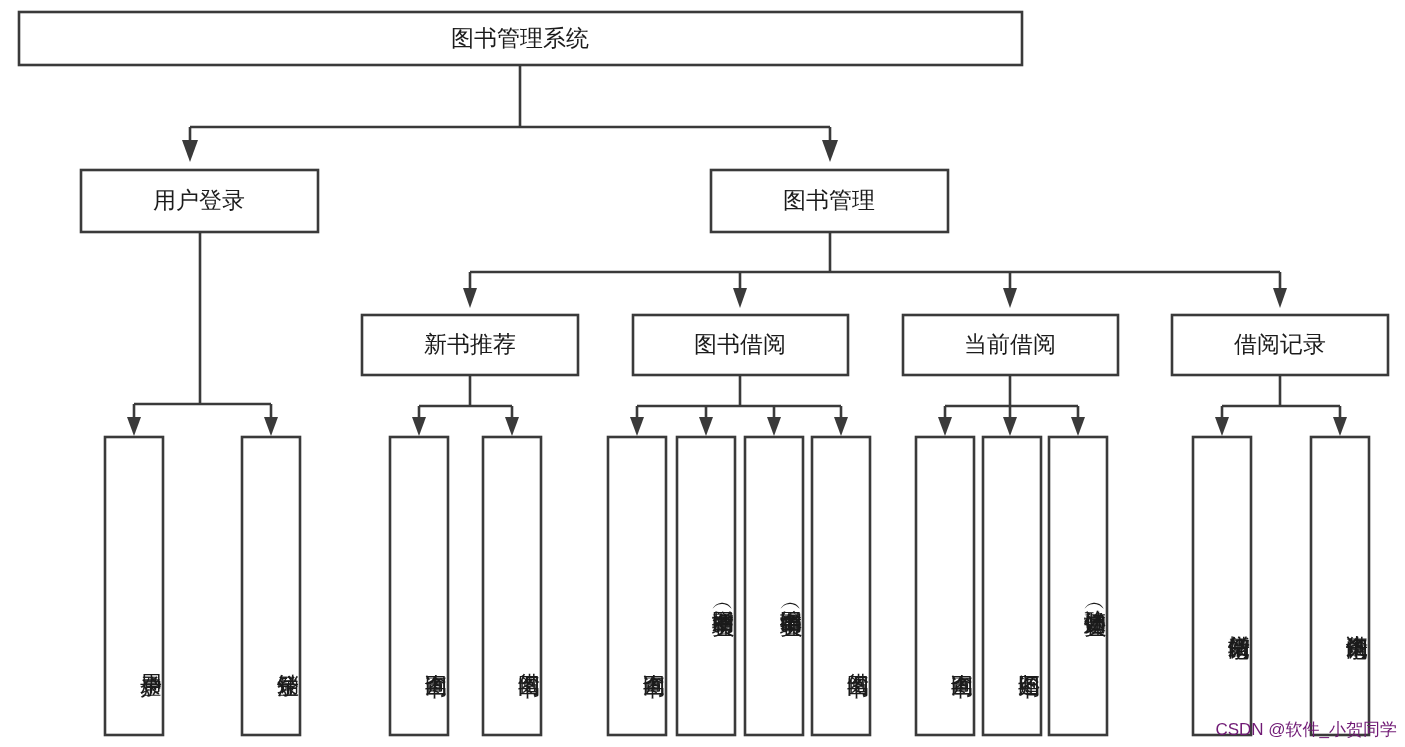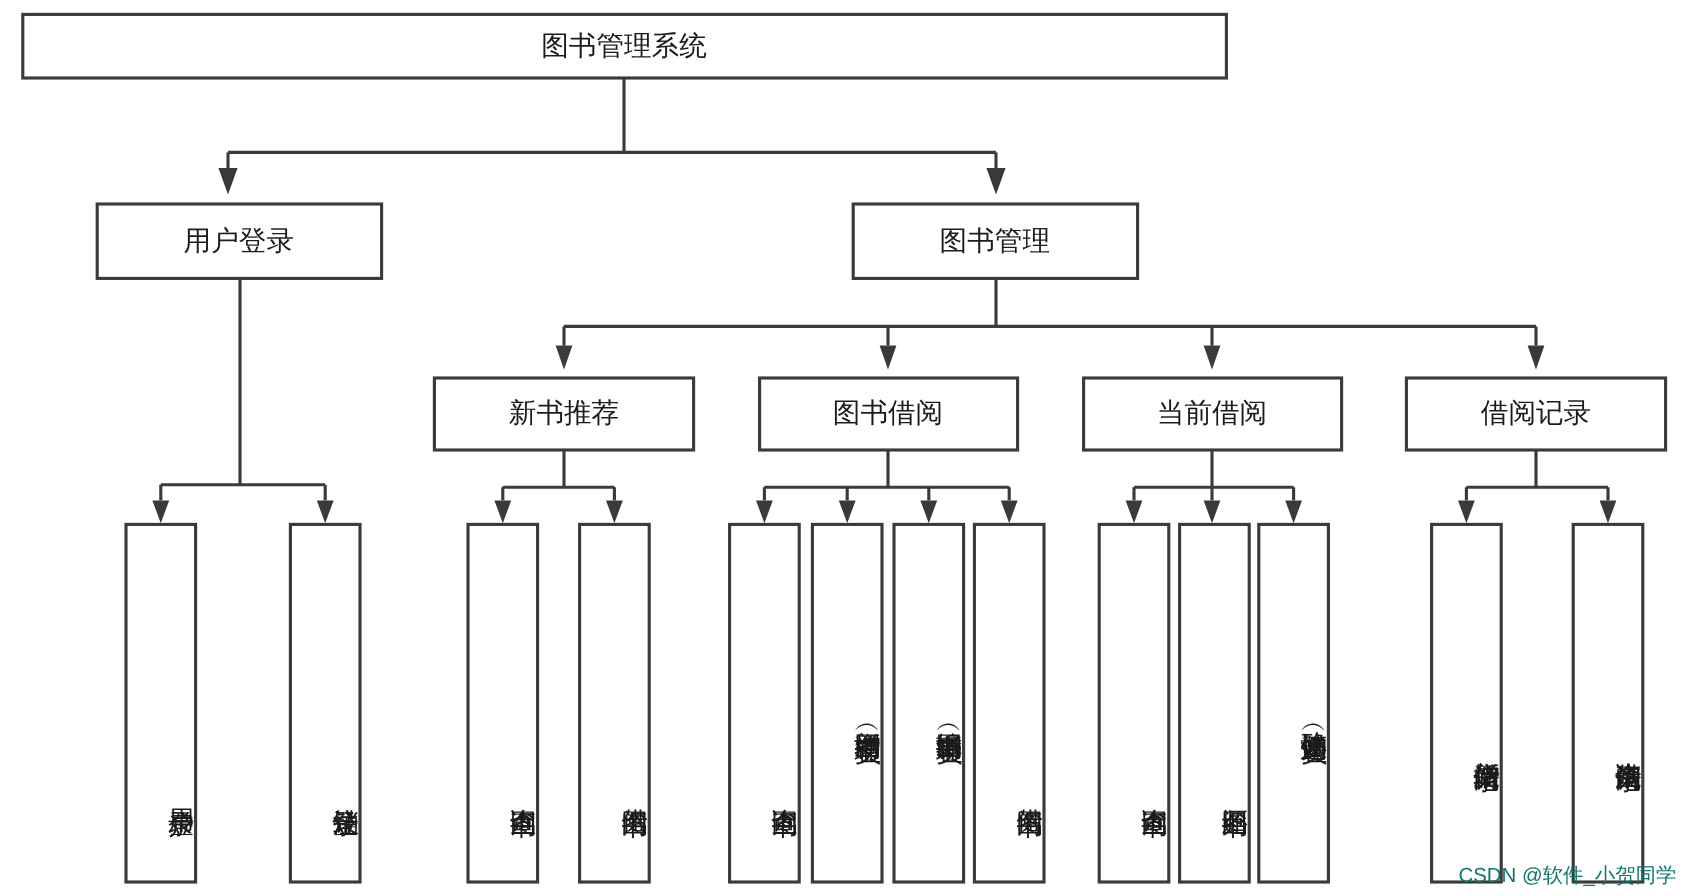--- a/index.html
+++ b/index.html
@@ -61,21 +61,21 @@
     justify-content: center;
     white-space: nowrap;
     pointer-events: none;
   }
   .watermark {
     position: absolute;
     right: 8px;
     bottom: 6px;
     font-family: "Liberation Sans", "DejaVu Sans", sans-serif;
     font-size: 17px;
-    color: #0f766e;
+    color: #701a75;
     white-space: nowrap;
   }
 </style>
 </head>
 <body>
 
 <div id="diagram-root">
 
   <svg class="diagram" viewBox="0 0 1405 747" xmlns="http://www.w3.org/2000/svg">
 

